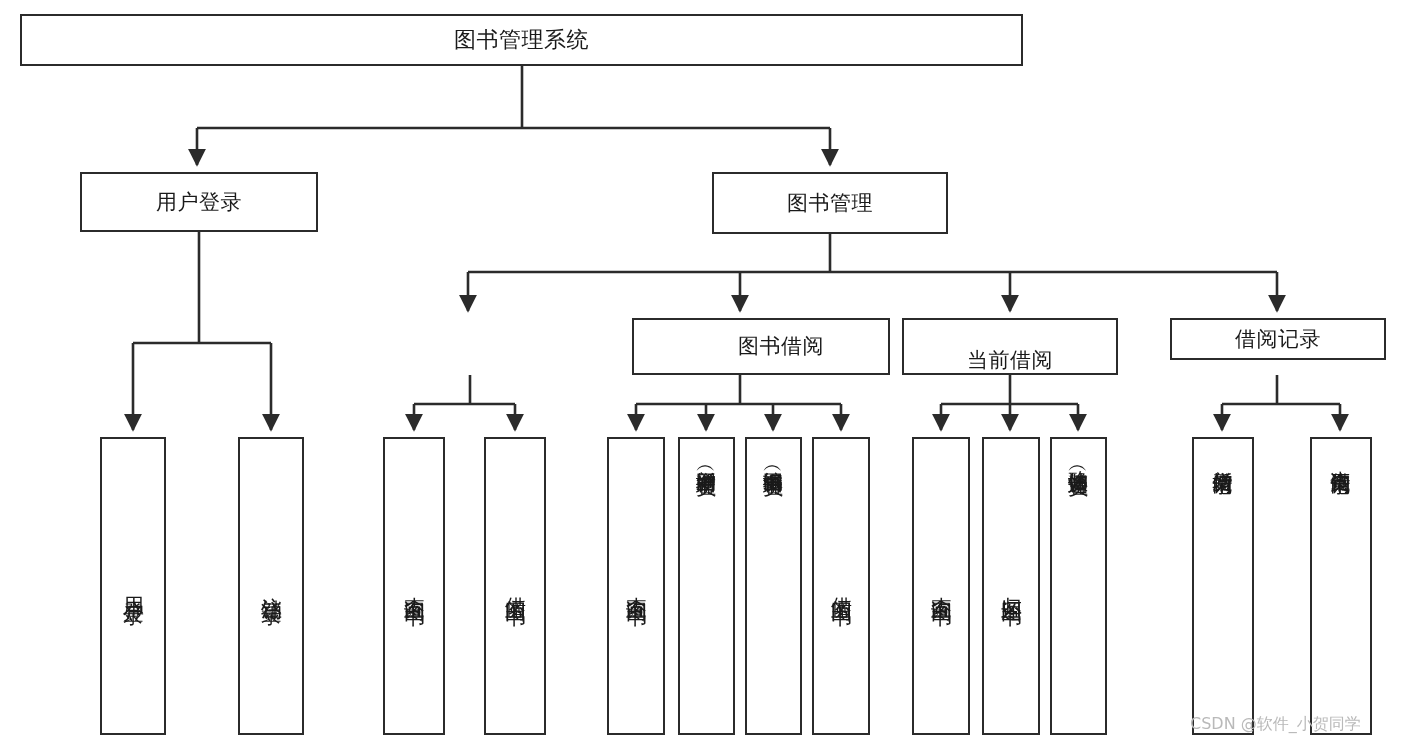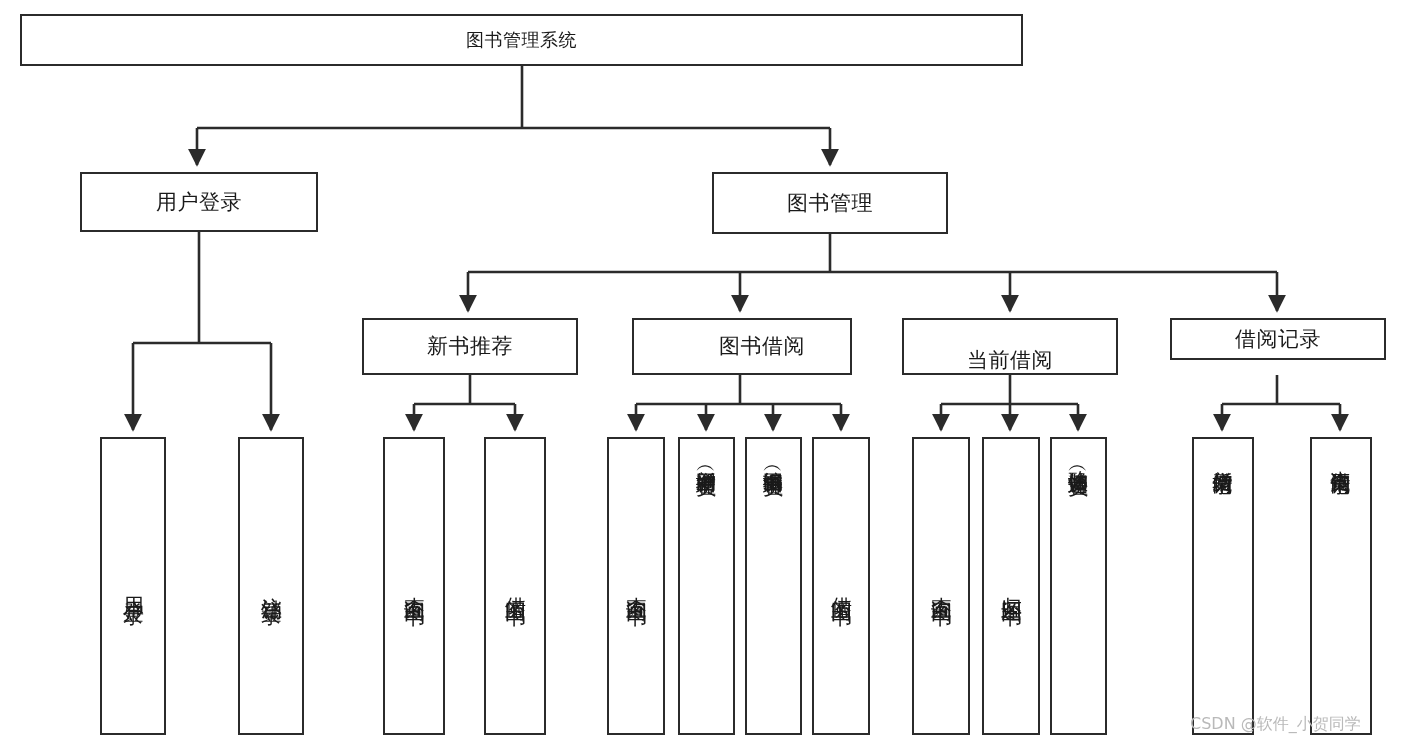--- a/index.html
+++ b/index.html
@@ -38,21 +38,21 @@
     display: block;
     text-align: center;
     line-height: 1.18;
     white-space: nowrap;
   }
   .node.horiz .node-label {
     font-size: 21px;
     letter-spacing: 0.5px;
   }
   .node.root .node-label {
-    font-size: 18px;
+    font-size: 22px;
   }
   
   .node.vert {
     align-items: flex-start;
     justify-content: center;
     padding-top: 16px;
   }
   .node.vert .node-label {
     writing-mode: vertical-rl;
     text-orientation: upright;
@@ -139,24 +139,21 @@
     <span class="node-label">图书管理系统</span>
   </div>
 
   <div class="node horiz" style="left:80px; top:172px; width:238px; height:60px;">
     <span class="node-label">用户登录</span>
   </div>
   <div class="node horiz" style="left:712px; top:172px; width:236px; height:62px;">
     <span class="node-label">图书管理</span>
   </div>
 
-  <div class="node horiz" style="left:362px; top:318px; width:216px; height:57px;">
-    <span class="node-label">新书推荐</span>
-  </div>
-  <div class="node horiz" style="left:632px; top:318px; width:220px; height:57px;padding-left:40px;">
+  <div class="node horiz" style="left:632px; top:318px; width:258px; height:57px;padding-left:40px;">
     <span class="node-label">图书借阅</span>
   </div>
   <div class="node horiz" style="left:902px; top:318px; width:216px; height:57px;align-items:flex-end;">
     <span class="node-label">当前借阅</span>
   </div>
   <div class="node horiz" style="left:1170px; top:318px; width:216px; height:42px;">
     <span class="node-label">借阅记录</span>
   </div>
 
   <div class="node vert centered" style="left:100px; top:437px; width:66px; height:298px;">

